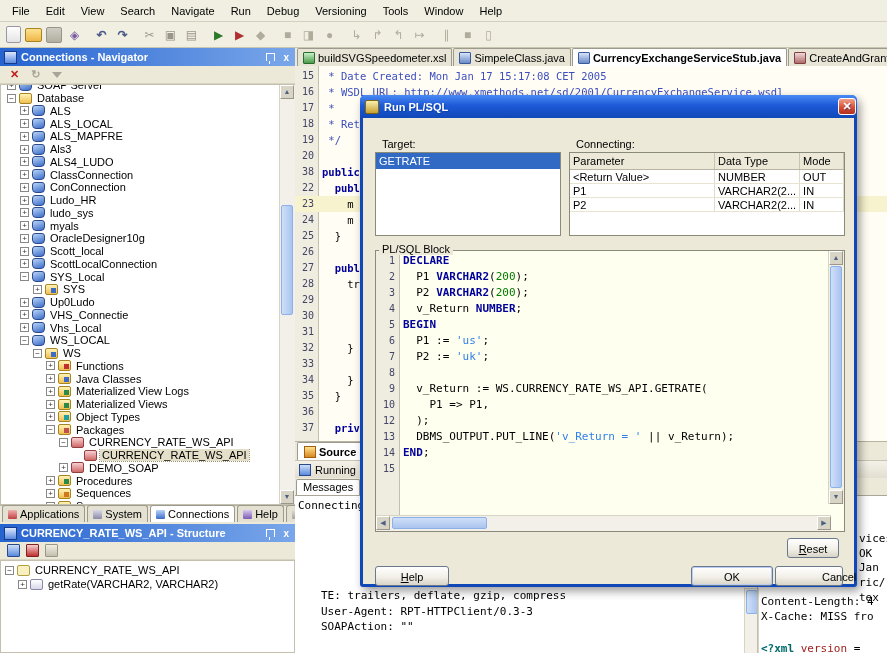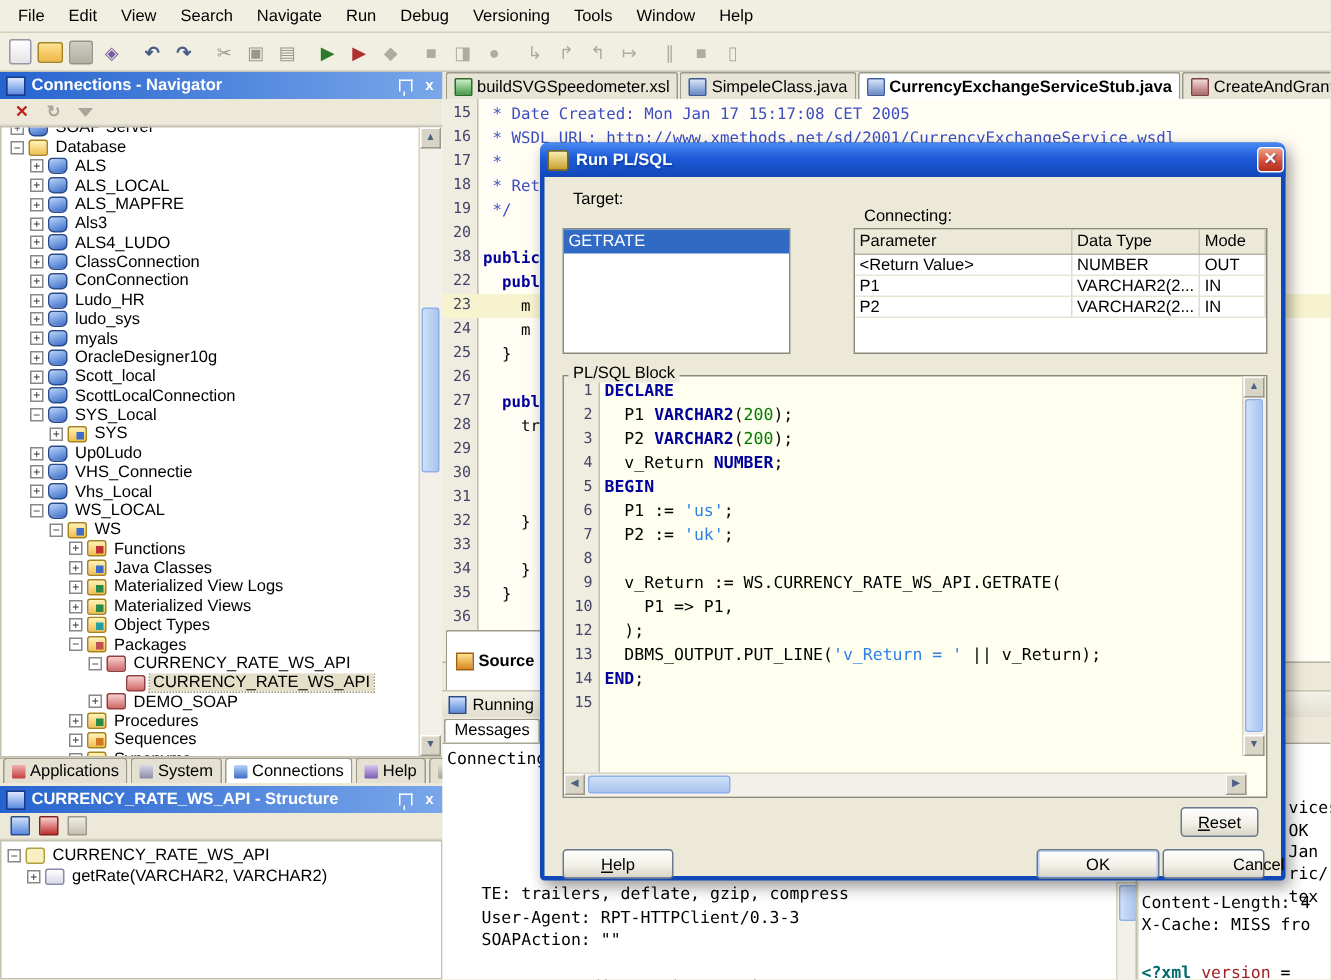--- a/index.html
+++ b/index.html
@@ -112,21 +112,21 @@
   .sg-kw{color:#00009c;font-weight:bold;}
   .sg-pl{color:#000;}
   .sg-str{color:#3080e8;text-align:center;}
   .sg-num{color:#007c00;}
   .sg-xt{color:#006b6b;font-weight:bold;}
   .sg-xa{color:#a02020;}
   
   #source-tabbar{top:441px;left:295px;width:592px;height:19px;background:#ece9d8;border-top:1px solid #b8b4a4;
     display:flex;align-items:flex-end;padding-left:2px;box-sizing:border-box;}
   #source-tab{display:flex;align-items:center;background:#fff;border:1px solid #9c9a8c;border-bottom:none;
-    border-radius:2px 2px 0 0;padding:12px 6px;font-weight:bold;height:15px;}
+    border-radius:2px 2px 0 0;padding:1px 6px;font-weight:bold;height:15px;}
   .src-icn{width:10px;height:10px;background:linear-gradient(#ffe290,#d88820);border:1px solid #a06010;margin-right:3px;}
   #log-hdr{top:460px;left:295px;width:592px;height:18px;background:linear-gradient(#f4f2e8,#e2ded0);
     border-top:1px solid #c8c4b4;display:flex;align-items:center;padding-left:4px;box-sizing:border-box;}
   .log-icn{width:10px;height:10px;background:linear-gradient(#cfe0f8,#5a8ade);border:1px solid #2a4a8c;margin-right:4px;}
   #messages-tabrow{top:478px;left:295px;width:592px;height:17px;background:#ece9d8;display:flex;align-items:flex-end;padding-left:1px;box-sizing:border-box;}
   #messages-tab{background:#fff;border:1px solid #9c9a8c;border-bottom:none;border-radius:2px 2px 0 0;padding:1px 6px;height:13px;}
   #log-content{top:495px;left:295px;width:592px;height:158px;background:#fff;border-top:1px solid #aaa79a;box-sizing:border-box;}
   .mono{font-family:"DejaVu Sans Mono",monospace;font-size:11px;white-space:pre;}
   #connecting-line{position:absolute;left:3px;top:3px;}
   #http-left{position:absolute;left:26px;top:92px;line-height:15.5px;}
@@ -139,21 +139,21 @@
   #dialog{top:95px;left:360px;width:497px;height:492px;background:#ece9d8;border:3px solid #1048b8;
     border-radius:6px 6px 3px 3px;box-shadow:3px 4px 10px rgba(0,0,0,.4);box-sizing:border-box;z-index:20;}
   #dlg-title{position:absolute;left:-3px;top:-3px;width:497px;height:23px;border-radius:5px 5px 0 0;
     background:linear-gradient(#4a8af4,#1e5ad8 45%,#1048b8);color:#fff;font-weight:bold;
     display:flex;align-items:center;padding-left:5px;box-sizing:border-box;text-shadow:1px 1px 1px #00308880;}
   .dlg-icn{width:12px;height:12px;background:linear-gradient(#f8f0b0,#c8a030);border:1px solid #806810;margin-right:5px;border-radius:2px;}
   #dlg-close{position:absolute;right:1px;top:3px;width:18px;height:17px;border:1px solid #fff;border-radius:3px;
     background:linear-gradient(#f0a088,#d84830 60%,#b03020);color:#fff;font-weight:bold;font-size:11px;
     line-height:15px;text-align:center;box-sizing:border-box;}
   .grp-label{position:absolute;background:#ece9d8;padding:0 3px;z-index:2;}
-  #target-list{position:absolute;left:12px;top:54px;width:152px;height:84px;background:#fff;border:1px solid #8a8a7a;box-sizing:border-box;}
+  #target-list{position:absolute;left:12px;top:54px;width:186px;height:84px;background:#fff;border:1px solid #8a8a7a;box-sizing:border-box;}
   .list-sel{height:16px;line-height:16px;background:#316ac5;color:#fff;padding-left:3px;}
   #params-box{position:absolute;left:206px;top:54px;width:276px;height:84px;background:#fff;border:1px solid #8a8a7a;box-sizing:border-box;overflow:hidden;}
   .ptable{border-collapse:collapse;width:100%;font-size:11px;}
   .ptable th{background:#ece9d8;border-right:1px solid #c8c4b4;border-bottom:1px solid #b8b4a4;
     font-weight:normal;text-align:left;padding:1px 3px;height:14px;}
   .ptable td{border-right:1px solid #e0dccc;border-bottom:1px solid #e8e4d4;padding:0 3px;height:13px;white-space:nowrap;overflow:hidden;}
   #plsql-box{position:absolute;left:12px;top:152px;width:470px;height:282px;background:#ffffef;border:1px solid #8a8a7a;box-sizing:border-box;overflow:hidden;}
   #plsql-gutter-bg{position:absolute;left:0;top:0;width:23px;height:100%;background:#efece0;border-right:1px solid #c4c0b0;}
   #plsql-lines{position:absolute;left:0;top:2px;width:100%;}
   #plsql-lines .code-row{font-size:11px;}
@@ -465,21 +465,21 @@
       <div class="rline" style="top: 146px;"><span class="sg-xt">&lt;?xml </span><span class="sg-xa">version</span><span class="sg-pl"> = </span></div>
     </div>
 </div>
 
 <div id="dialog" class="abs">
   <div id="dlg-title">
     <span class="dlg-icn"></span>
     <span>Run PL/SQL</span>
     <span id="dlg-close">✕</span>
   </div>
-  <span class="grp-label" style="left:16px;top:29px;">Target:</span>
+  <span class="grp-label" style="left:16px;top:40px;">Target:</span>
   <div id="target-list">
       <div class="list-sel">GETRATE</div>
     </div>
   <span class="grp-label" style="left:210px;top:40px;">Connecting:</span>
   <div id="params-box">
     <table class="ptable">
       <colgroup>
           <col style="width:152px">
           <col style="width:79px">
           <col style="width:45px">

